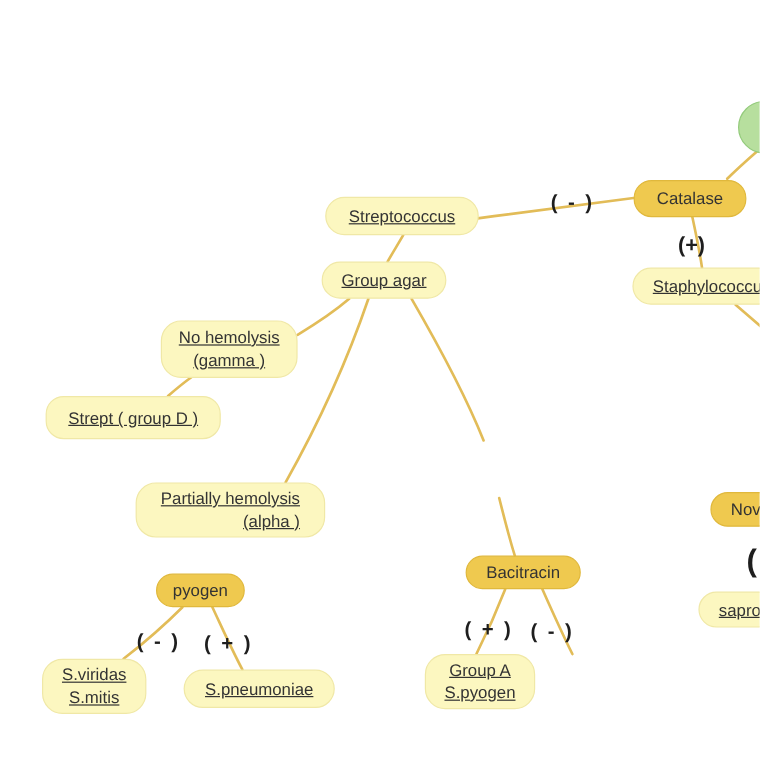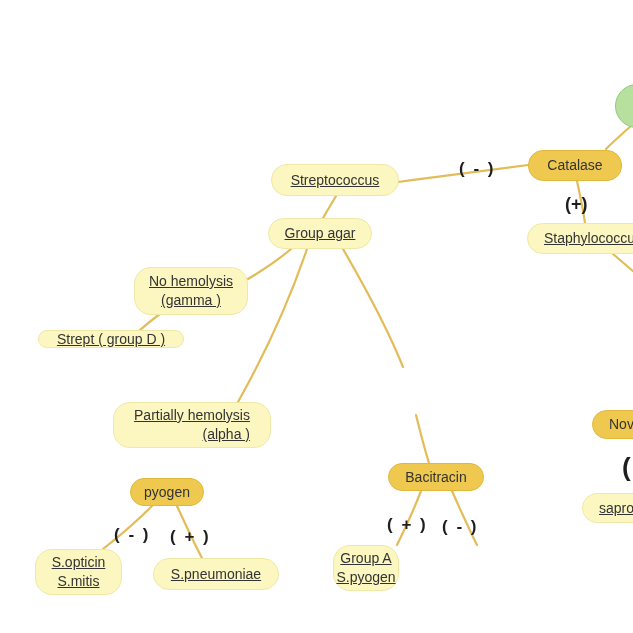--- a/index.html
+++ b/index.html
@@ -107,36 +107,36 @@
 
   <div class="circle" style="left:615px;top:84px;width:44px;height:44px;"></div>
 
   <div class="node light" style="left:271px;top:164px;width:128px;height:32px;border-radius:16px;">Streptococcus</div>
 
   <div class="node light" style="left:268px;top:218px;width:104px;height:31px;border-radius:16px;">Group agar</div>
 
   <div class="node light" style="left:134px;top:267px;width:114px;height:48px;">No hemolysis
 (gamma )</div>
 
-  <div class="node light" style="left:38px;top:330px;width:146px;height:18px;border-radius:15px;">Strept ( group D )</div>
+  <div class="node light" style="left:38px;top:330px;width:146px;height:36px;border-radius:15px;">Strept ( group D )</div>
 
   <div class="node light" style="left:113px;top:402px;width:158px;height:46px;text-align:right;">Partially hemolysis
 (alpha )</div>
 
 
   <div class="node gold" style="left:130px;top:478px;width:74px;height:28px;">pyogen</div>
 
   <div class="node gold" style="left:388px;top:463px;width:96px;height:28px;">Bacitracin</div>
 
-  <div class="node light" style="left:35px;top:549px;width:87px;height:46px;">S.opticin
+  <div class="node light" style="left:35px;top:549px;width:87px;height:46px;">S.viridas
 S.mitis</div>
 
   <div class="node light" style="left:153px;top:558px;width:126px;height:32px;border-radius:16px;">S.pneumoniae</div>
 
-  <div class="node light" style="left:333px;top:545px;width:66px;height:46px;">Group A
+  <div class="node light" style="left:354px;top:545px;width:92px;height:46px;">Group A
 S.pyogen</div>
 
 
   <div class="node gold" style="left:528px;top:150px;width:94px;height:31px;">Catalase</div>
 
   <div class="node light clipped" style="left:527px;top:223px;width:165px;height:31px;border-radius:16px;">Staphylococcus</div>
 
   <div class="node gold clipped" style="left:592px;top:410px;width:120px;height:29px;">Novobiocin</div>
 
   <div class="node light clipped" style="left:582px;top:493px;width:140px;height:30px;border-radius:15px;">saprophyticus</div>

